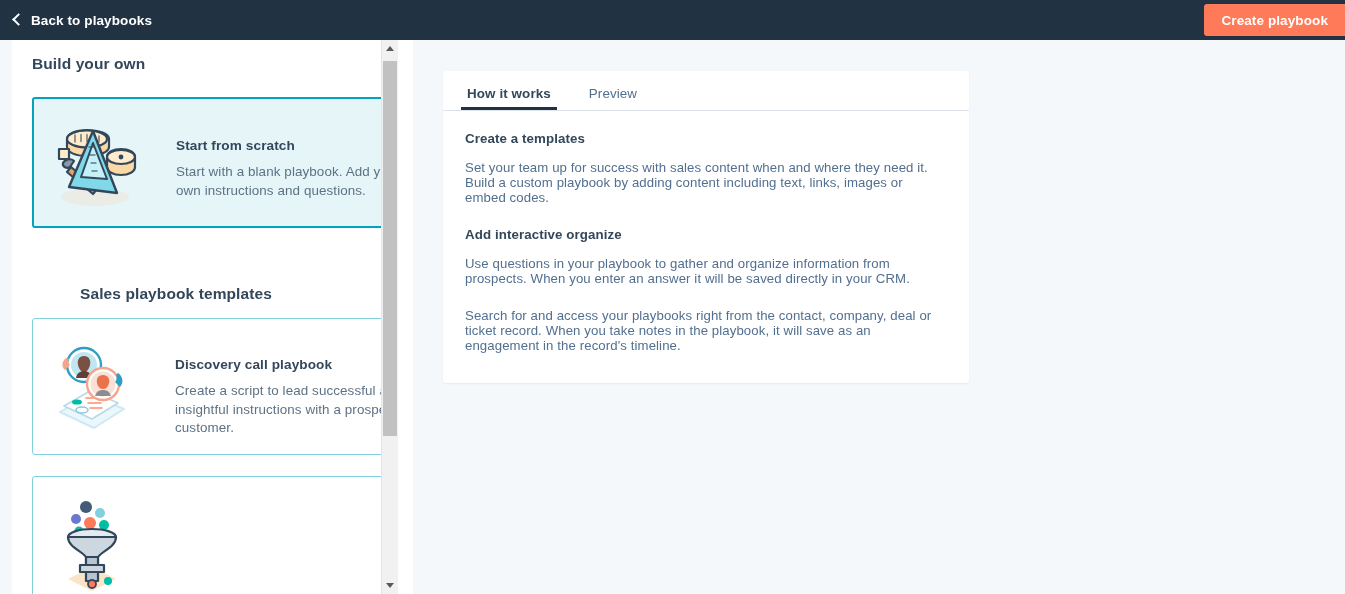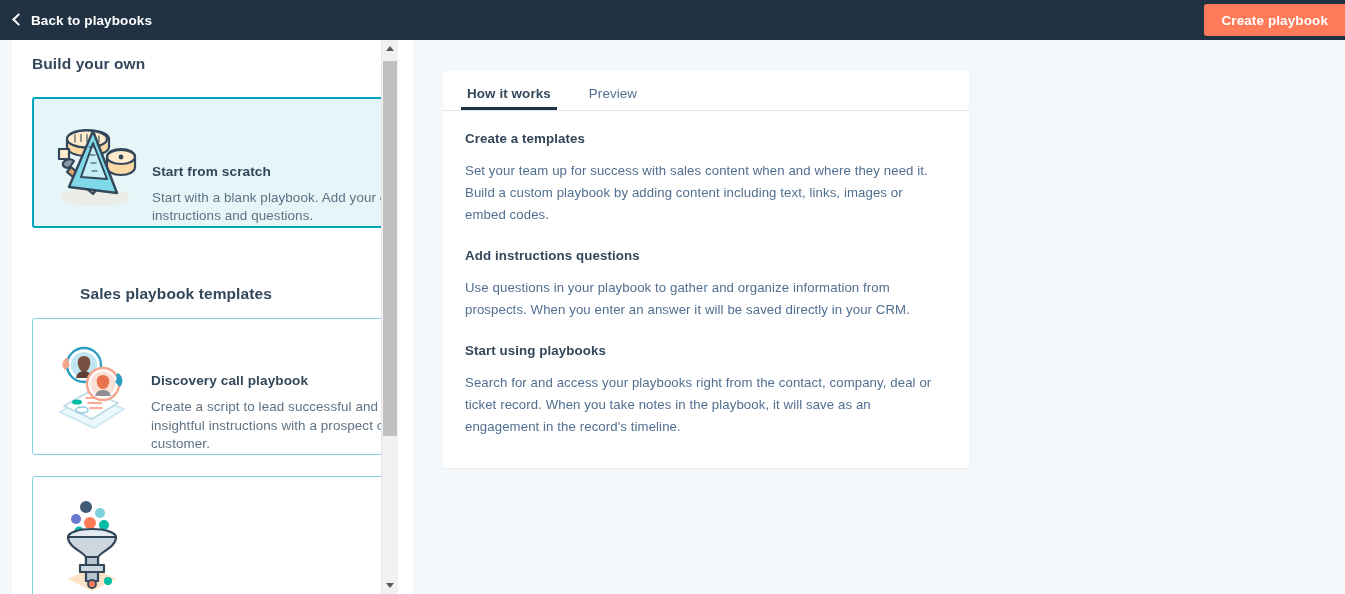--- a/index.html
+++ b/index.html
@@ -59,22 +59,23 @@
   .sidebar-inner { position:absolute; top:0; left:0; width:381px; height:554px; overflow:hidden; }
   .section-title {
     font-size:15.5px; font-weight:bold; color:#33475b;
     letter-spacing:.1px;
   }
   .card {
     position:absolute; left:20px; width:402px;
     background:#ffffff;
     border:1px solid #7fd1de;
     border-radius:3px;
-    display:flex; align-items:flex-end;
+    display:flex; align-items:center;
     cursor:pointer;
+    gap:24px;
   }
   .card.selected { background:#e5f5f8; border:2px solid #00a4bd; }
   .card-illu {
     width:118px; flex:0 0 118px;
     display:flex; align-items:center; justify-content:center;
     align-self:center;
   }
   .card-body { padding-right:18px; padding-top:2px; }
   .card-title {
     font-size:13.6px; font-weight:bold; color:#33475b;
@@ -127,21 +128,21 @@
     margin-right:26px; cursor:pointer; letter-spacing:.1px;
   }
   .tab.active { font-weight:bold; color:#33475b; box-shadow:inset 0 -3px 0 0 #213343; }
   .tab.inactive { color:#516f90; font-weight:400; }
   .panel-body { padding:20px 22px 26px 22px; }
   .sec-head {
     font-size:13.3px; font-weight:bold; color:#33475b;
     letter-spacing:.1px; margin-bottom:14px;
   }
   .sec-text {
-    font-size:13.2px; color:#516f90; line-height:22px;
+    font-size:13.2px; color:#516f90; line-height:15px;
     letter-spacing:.1px; margin-bottom:22px; max-width:470px;
   }
   .sec-text.last { margin-bottom:4px; }
 </style>
 </head>
 <body>
 
 <div id="app">
 
   <div class="header">
@@ -272,23 +273,22 @@
 
       <div class="tabbar">
         <div class="tab active">How it works</div>
         <div class="tab inactive">Preview</div>
       </div>
 
       <div class="panel-body">
         <div class="sec-head">Create a templates</div>
         <div class="sec-text">Set your team up for success with sales content when and where they need it. Build a custom playbook by adding content including text, links, images or embed codes.</div>
 
-        <div class="sec-head">Add instructions questions</div>
+        <div class="sec-head">Add interactive organize</div>
         <div class="sec-text">Use questions in your playbook to gather and organize information from prospects. When you enter an answer it will be saved directly in your CRM.</div>
 
-        <div class="sec-head">Start using playbooks</div>
         <div class="sec-text last">Search for and access your playbooks right from the contact, company, deal or ticket record. When you take notes in the playbook, it will save as an engagement in the record's timeline.</div>
       </div>
 
     </div>
   </div>
 
 </div>
 
 </body></html>

